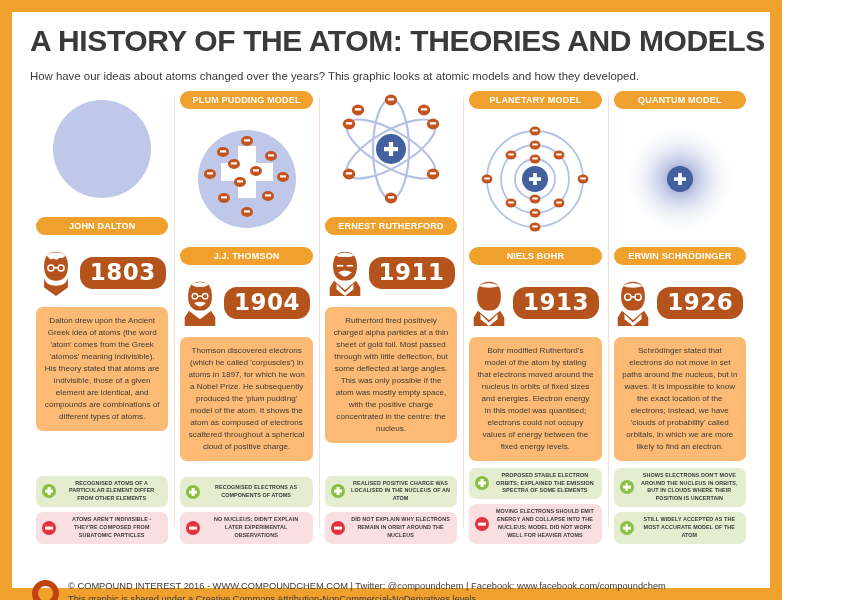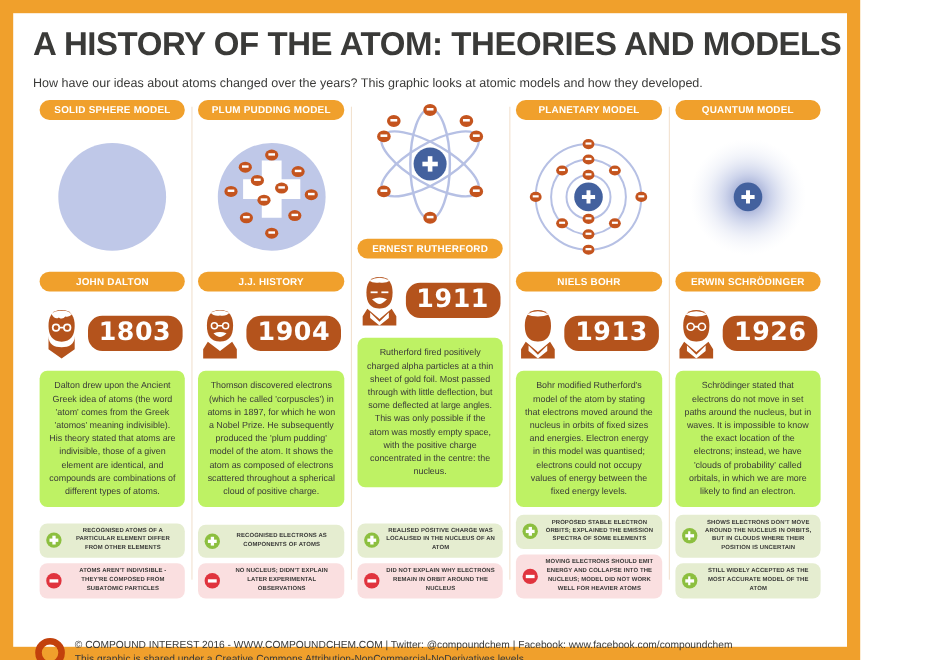--- a/index.html
+++ b/index.html
@@ -106,21 +106,21 @@
     border-radius: 13px;
     font-size: 23px;
     font-weight: bold;
     letter-spacing: 0.5px;
     padding: 4px 10px 5px 10px;
     line-height: 1;
     font-family: "DejaVu Sans", sans-serif;
   }
   
   .desc {
-    background: #bef264;
+    background: #fdba74;
     border-radius: 7px;
     color: #3A3A38;
     font-size: 8.1px;
     line-height: 1.48;
     text-align: center;
     padding: 8px 8px;
     margin: 0 2px 7px 2px;
     min-height: 96px;
   }
 
@@ -213,21 +213,20 @@
 <div class="poster">
  <div class="inner">
 
   <div class="title">A HISTORY OF THE ATOM: THEORIES AND MODELS</div>
   <div class="title-rule"></div>
   <div class="subtitle">How have our ideas about atoms changed over the years? This graphic looks at atomic models and how they developed.</div>
 
   <div class="cols">
 
    <div class="col">
-     <div class="pill model">SOLID SPHERE MODEL</div>
      <div class="diagram">
        <svg width="118" height="110" viewBox="0 0 118 110">
          <circle cx="59" cy="53" r="49" fill="#BFC8E8"></circle>
        </svg>
      </div>
      <div class="pill person">JOHN DALTON</div>
      <div class="sci-row">
        <svg class="portrait" viewBox="0 0 40 54">
          <g fill="#B4531C">
            <path d="M20 2 C9 2 6 10 6 19 C6 29 10 36 20 36 C30 36 34 29 34 19 C34 10 31 2 20 2 Z"></path>
@@ -283,21 +282,21 @@
                 <rect x="49" y="54.3" width="6" height="2.2" fill="#ffffff"></rect>
            <ellipse cx="36" cy="72" rx="6" ry="5" fill="#C4541E"></ellipse>
                 <rect x="33" y="70.3" width="6" height="2.2" fill="#ffffff"></rect>
            <ellipse cx="80" cy="70" rx="6" ry="5" fill="#C4541E"></ellipse>
                 <rect x="77" y="68.3" width="6" height="2.2" fill="#ffffff"></rect>
            <ellipse cx="59" cy="86" rx="6" ry="5" fill="#C4541E"></ellipse>
                 <rect x="56" y="84.3" width="6" height="2.2" fill="#ffffff"></rect>
          </g>
        </svg>
      </div>
-     <div class="pill person">J.J. HISTORY</div>
+     <div class="pill person">J.J. THOMSON</div>
      <div class="sci-row">
        <svg class="portrait" viewBox="0 0 40 54">
          <g fill="#B4531C">
            <path d="M20 2 C9 2 6 10 6 19 C6 29 10 36 20 36 C30 36 34 29 34 19 C34 10 31 2 20 2 Z"></path>
            <path d="M7 36 L2 44 L2 54 L38 54 L38 44 L33 36 L20 46 Z"></path>
          </g>
          <g fill="#ffffff">
            <path d="M10 5 q10 -5 20 0 q-3 4 -10 3 q-7 1 -10 -3 Z"></path>
            <circle cx="14" cy="19" r="4"></circle>
            <circle cx="26" cy="19" r="4"></circle>

